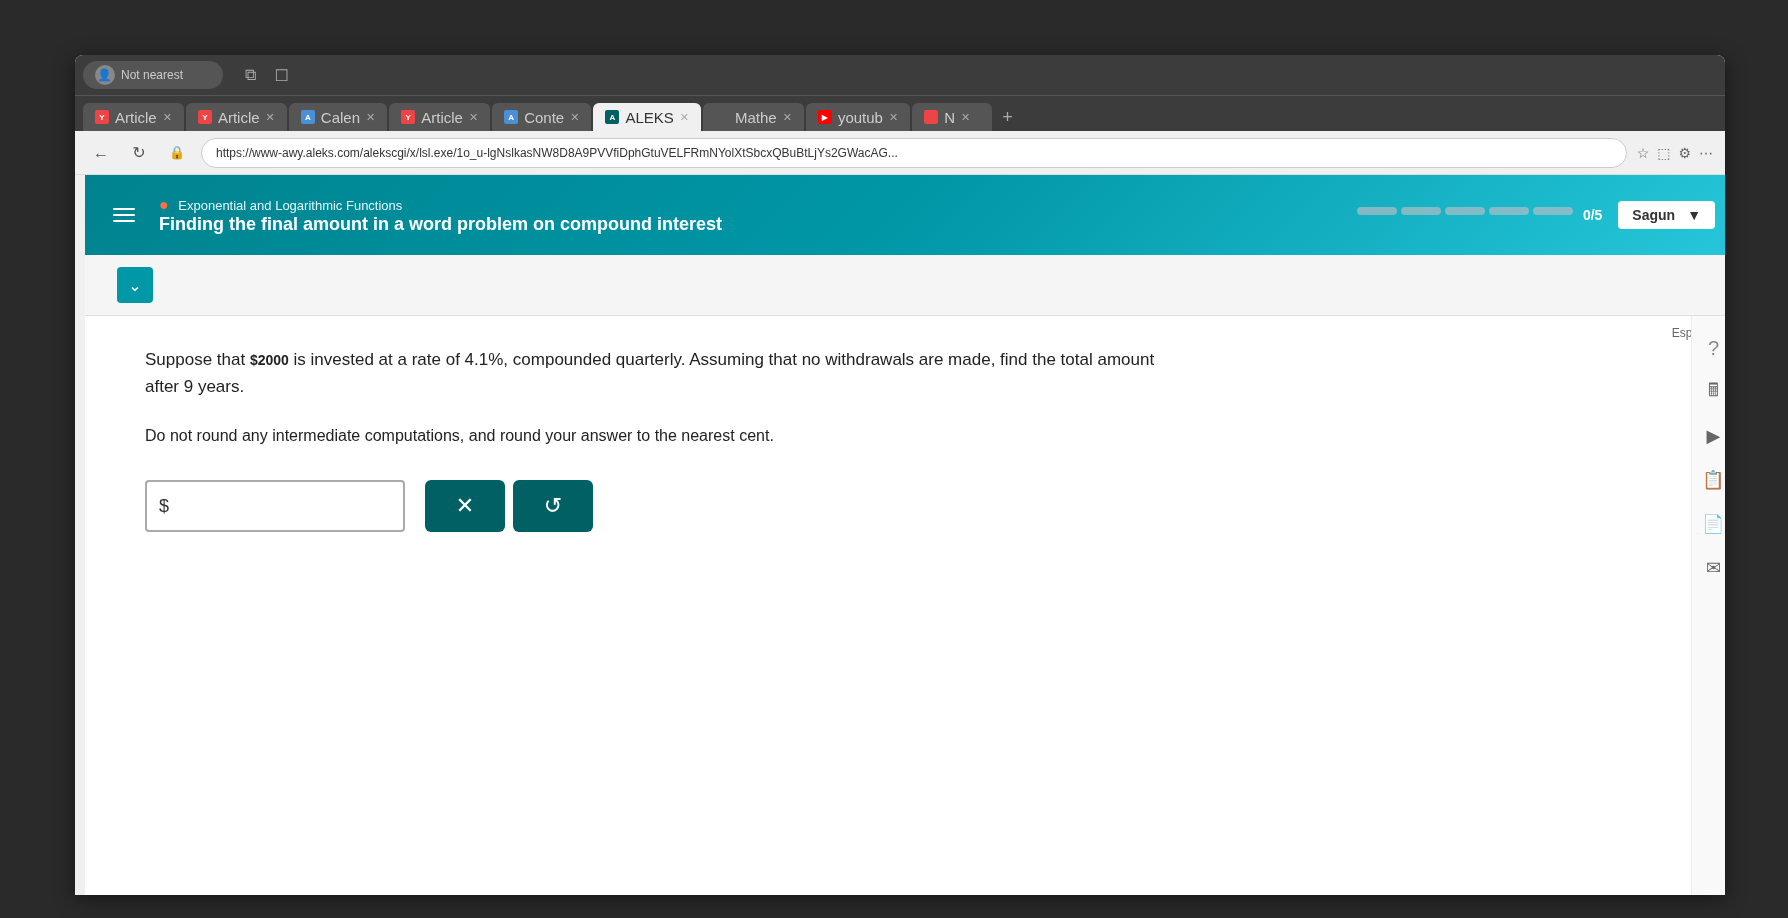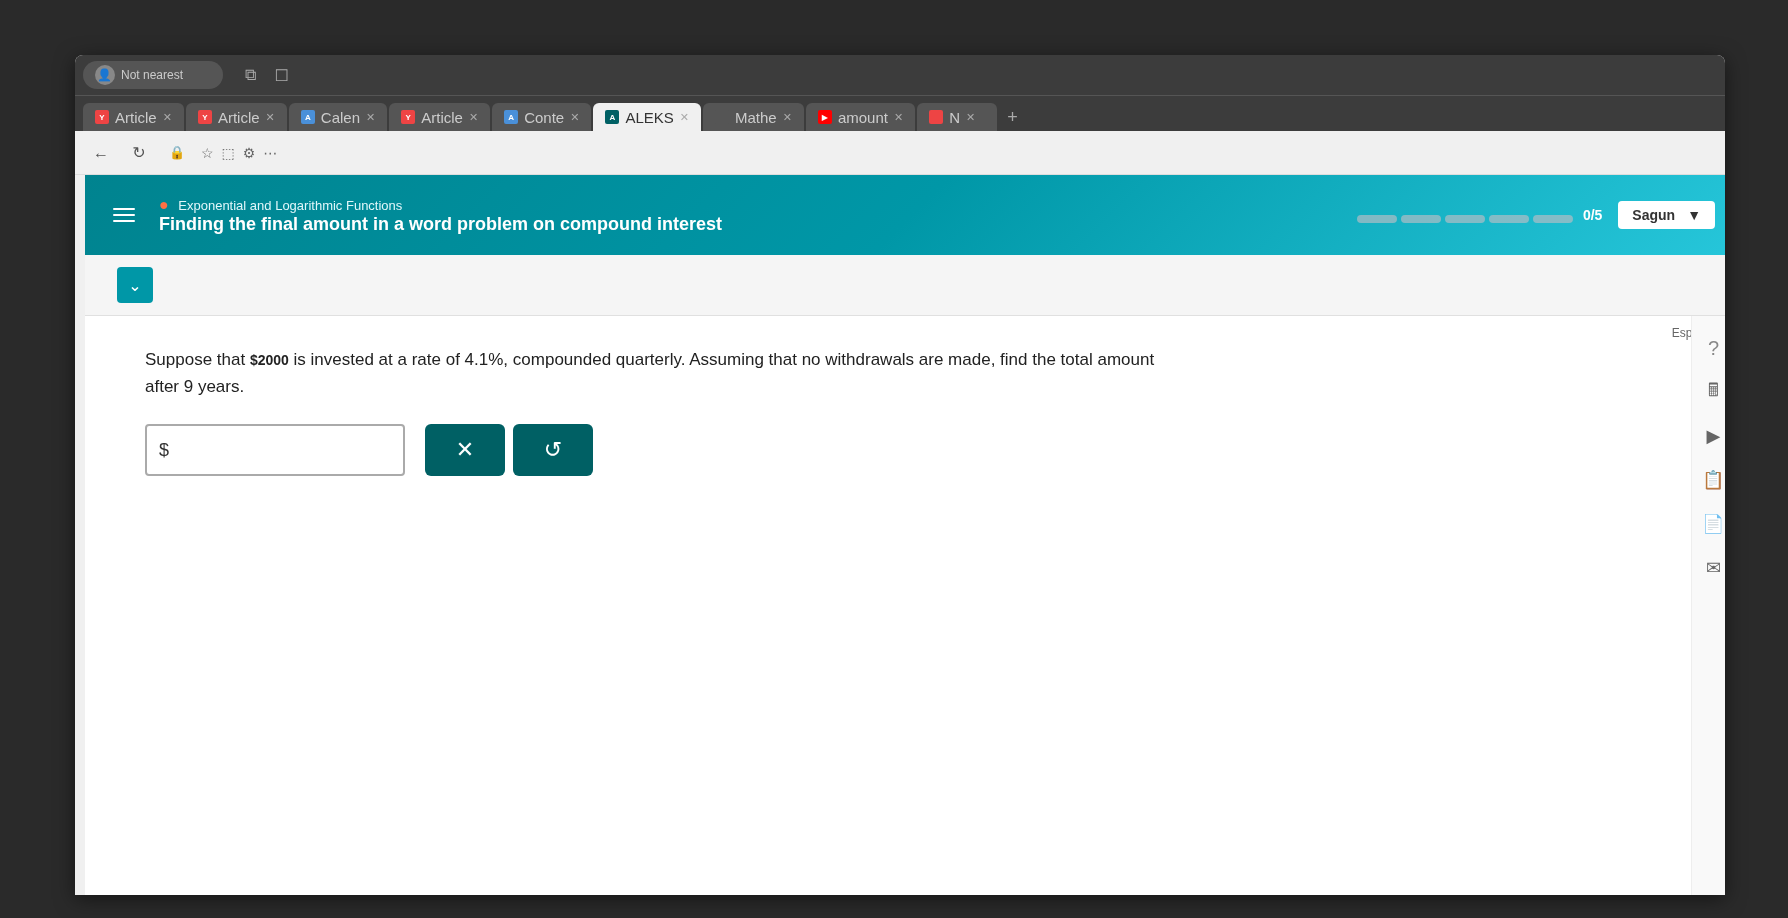--- a/index.html
+++ b/index.html
@@ -244,21 +244,21 @@
     }
 
     .header-main-title {
       color: white;
       font-size: 18px;
       font-weight: bold;
     }
 
     .progress-area {
       display: flex;
-      align-items: flex-end;
+      align-items: flex-start;
       gap: 10px;
     }
 
     .progress-bars {
       display: flex;
       gap: 4px;
       align-items: center;
     }
 
     .progress-bar-seg {
@@ -492,35 +492,36 @@
       </div>
       <div class="tab">
         <div class="tab-favicon" style="width:14px;height:14px;background:#555;border-radius:2px;"></div>
         <span class="tab-label">Mathe</span>
         <span class="tab-close">✕</span>
       </div>
       <div class="tab">
         <div class="tab-favicon" style="background:#f00;border-radius:2px;display:flex;align-items:center;justify-content:center;">
             <span style="color:white;font-size:8px;">▶</span>
           </div>
-        <span class="tab-label">amount</span>
+        <span class="tab-label">youtub</span>
         <span class="tab-close">✕</span>
       </div>
       <div class="tab">
         <div class="tab-favicon" style="background:#e44;border-radius:2px;"></div>
         <span class="tab-label">N</span>
         <span class="tab-close">✕</span>
       </div>
       <span class="tab-add">+</span>
     </div>
 
     <div class="address-bar-row">
       <button class="nav-btn">←</button>
       <button class="nav-btn">↻</button>
       <span class="nav-btn" style="font-size:13px;">🔒</span>
+      <input class="address-input" type="text" value="https://www-awy.aleks.com/alekscgi/x/lsl.exe/1o_u-lgNslkasNW8D8A9PVVfiDphGtuVELFRmNYolXtSbcxQBuBtLjYs2GWacAG..." style="">
       <div class="address-icons">
         <span class="addr-icon">☆</span>
         <span class="addr-icon">⬚</span>
         <span class="addr-icon">⚙</span>
         <span class="addr-icon">⋯</span>
       </div>
     </div>
 
     <div class="content-area">
 
@@ -564,20 +565,21 @@
 
         <div class="main-content" style="flex:1;">
 
           <div class="espanol-link">Español</div>
 
           <p class="problem-text">
             Suppose that <span class="amount">$2000</span> is invested at a rate of 4.1%, compounded quarterly. Assuming that no withdrawals are made, find the total amount<br>
             after 9 years.
           </p>
 
+          <p class="instruction-text">Do not round any intermediate computations, and round your answer to the nearest cent.</p>
 
           <div class="answer-area">
             <div class="dollar-input-wrapper">
               <span class="dollar-sign">$</span>
               <input class="answer-input" type="text" placeholder="" style="">
             </div>
 
             <div class="action-btns">
               <button class="action-btn btn-x">
                 <span>✕</span>

